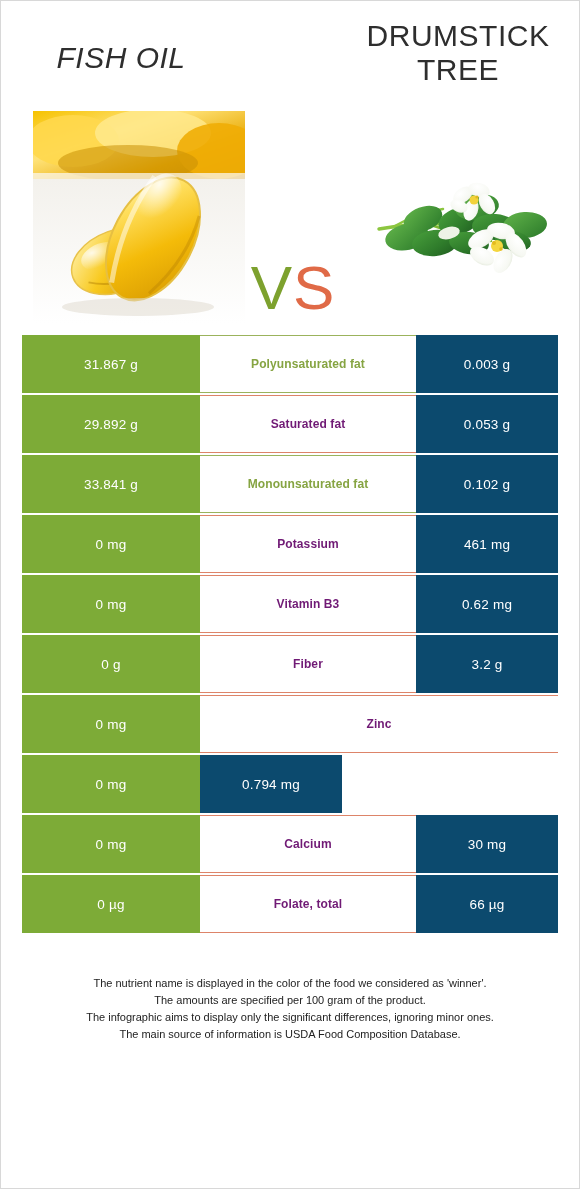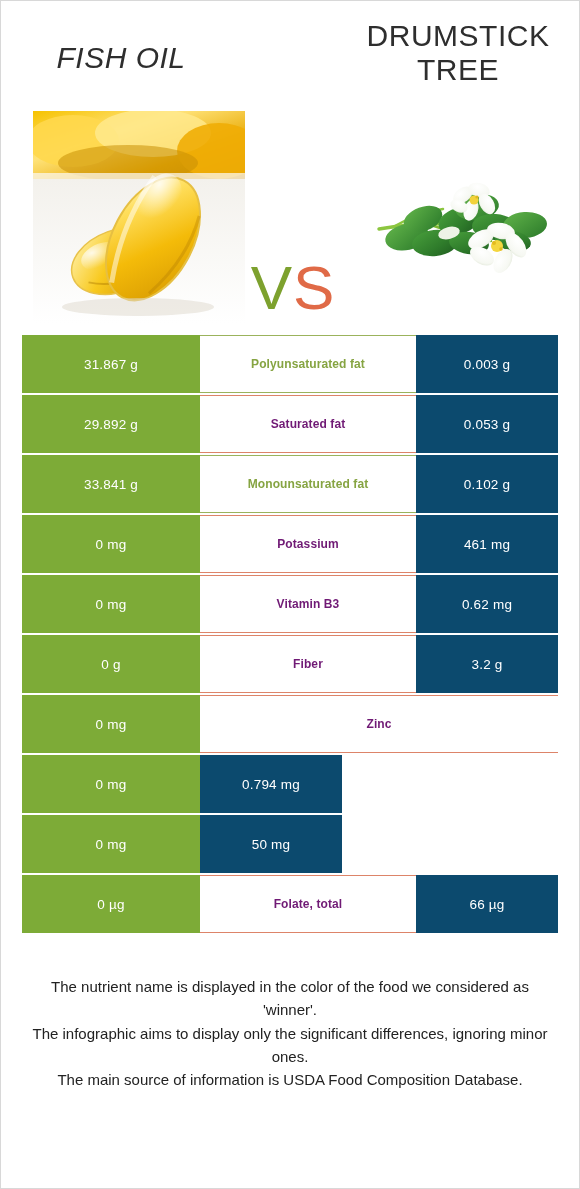--- a/index.html
+++ b/index.html
@@ -132,21 +132,21 @@
     color: #701a75;
     border-top: 1px solid #dd8469;
     border-bottom: 1px solid #dd8469;
   }
 
   
   .footer {
     margin: 42px 26px 0 26px;
     text-align: center;
     color: #222222;
-    font-size: 15px;
+    font-size: 11px;
     line-height: 1.55;
     font-weight: 400;
   }
   .footer div { white-space: normal; }
 
   
   svg { display: block; }
 </style>
 </head>
 <body>
@@ -317,28 +317,30 @@
       <div class="row win-right">
         <div class="cell left-val">0 mg</div>
         <div class="cell label">Zinc</div>
       </div>
       <div class="row win-right">
         <div class="cell left-val">0 mg</div>
         <div class="cell right-val">0.794 mg</div>
       </div>
       <div class="row win-right">
         <div class="cell left-val">0 mg</div>
-        <div class="cell right-val">50 mg</div>
+        <div class="cell label">Calcium</div>
+        <div class="cell right-val">30 mg</div>
       </div>
       <div class="row win-right">
         <div class="cell left-val">0 µg</div>
         <div class="cell label">Folate, total</div>
         <div class="cell right-val">66 µg</div>
       </div>
     </div>
 
   <div class="footer">
     <div>The nutrient name is displayed in the color of the food we considered as 'winner'.</div>
+    <div>The amounts are specified per 100 gram of the product.</div>
     <div>The infographic aims to display only the significant differences, ignoring minor ones.</div>
     <div>The main source of information is USDA Food Composition Database.</div>
   </div>
 
 </div>
 
 </body></html>

